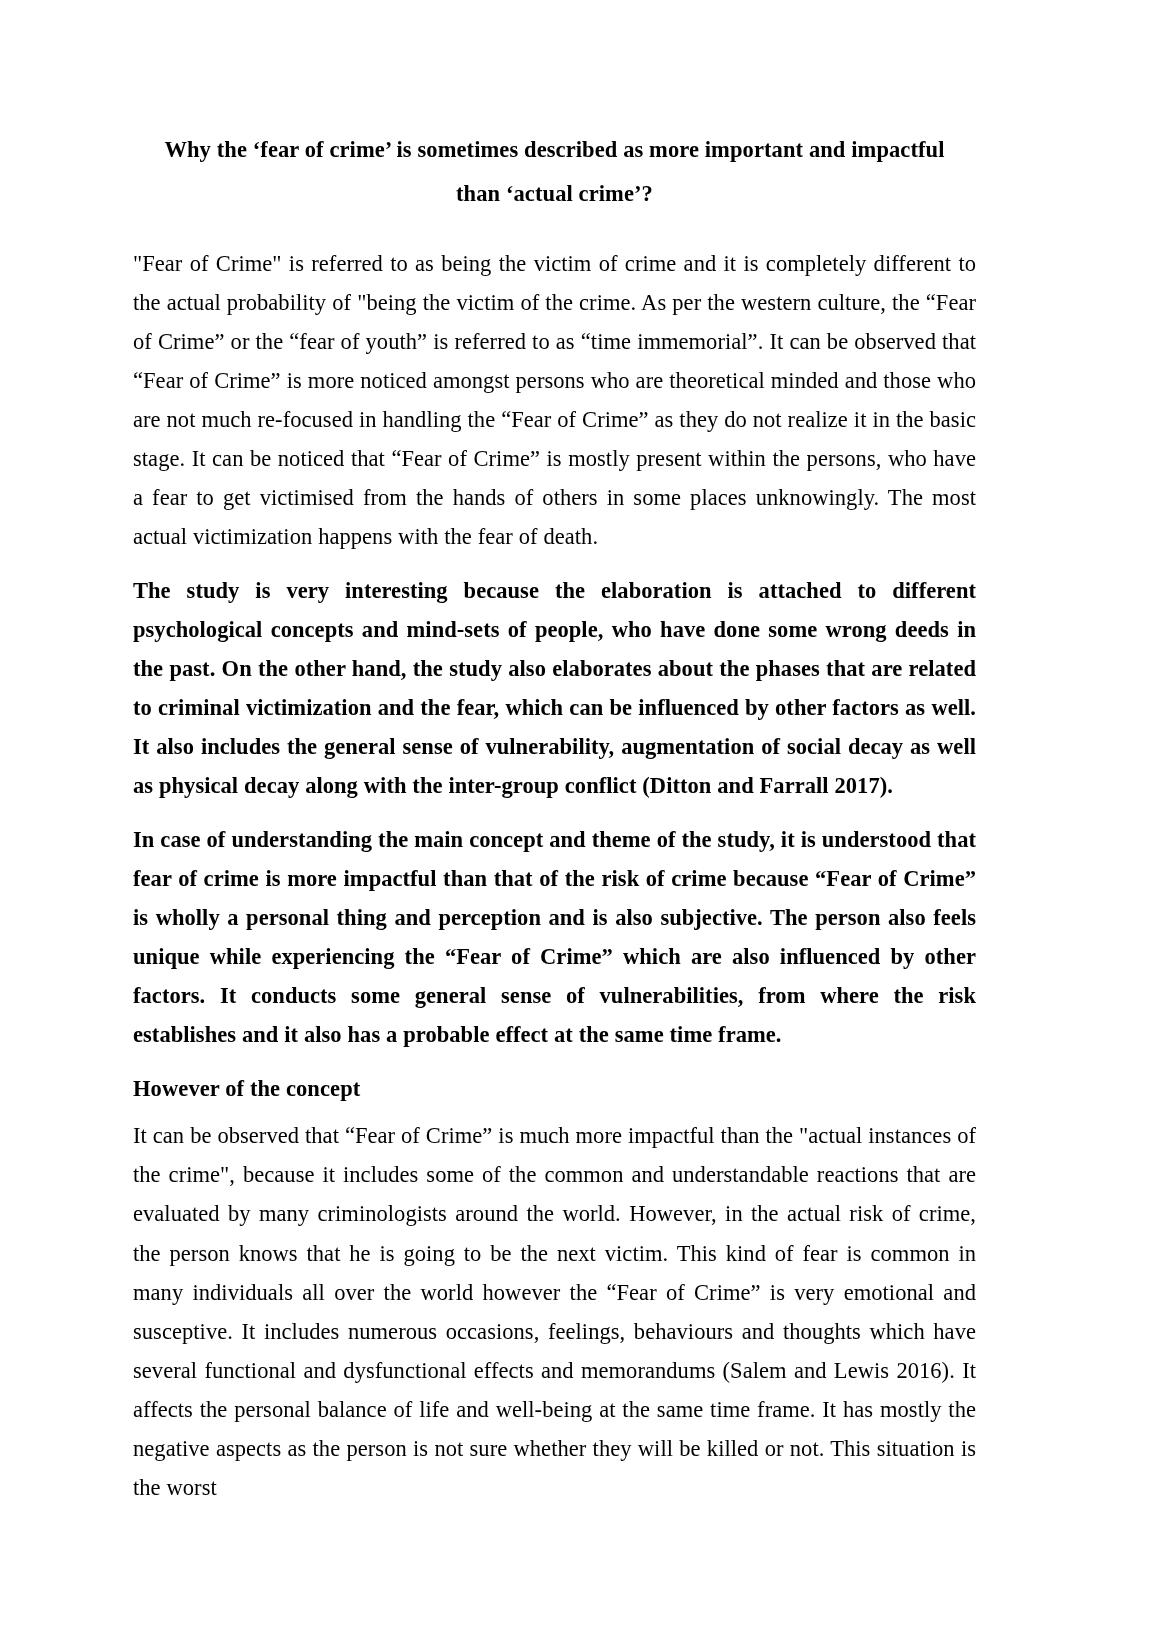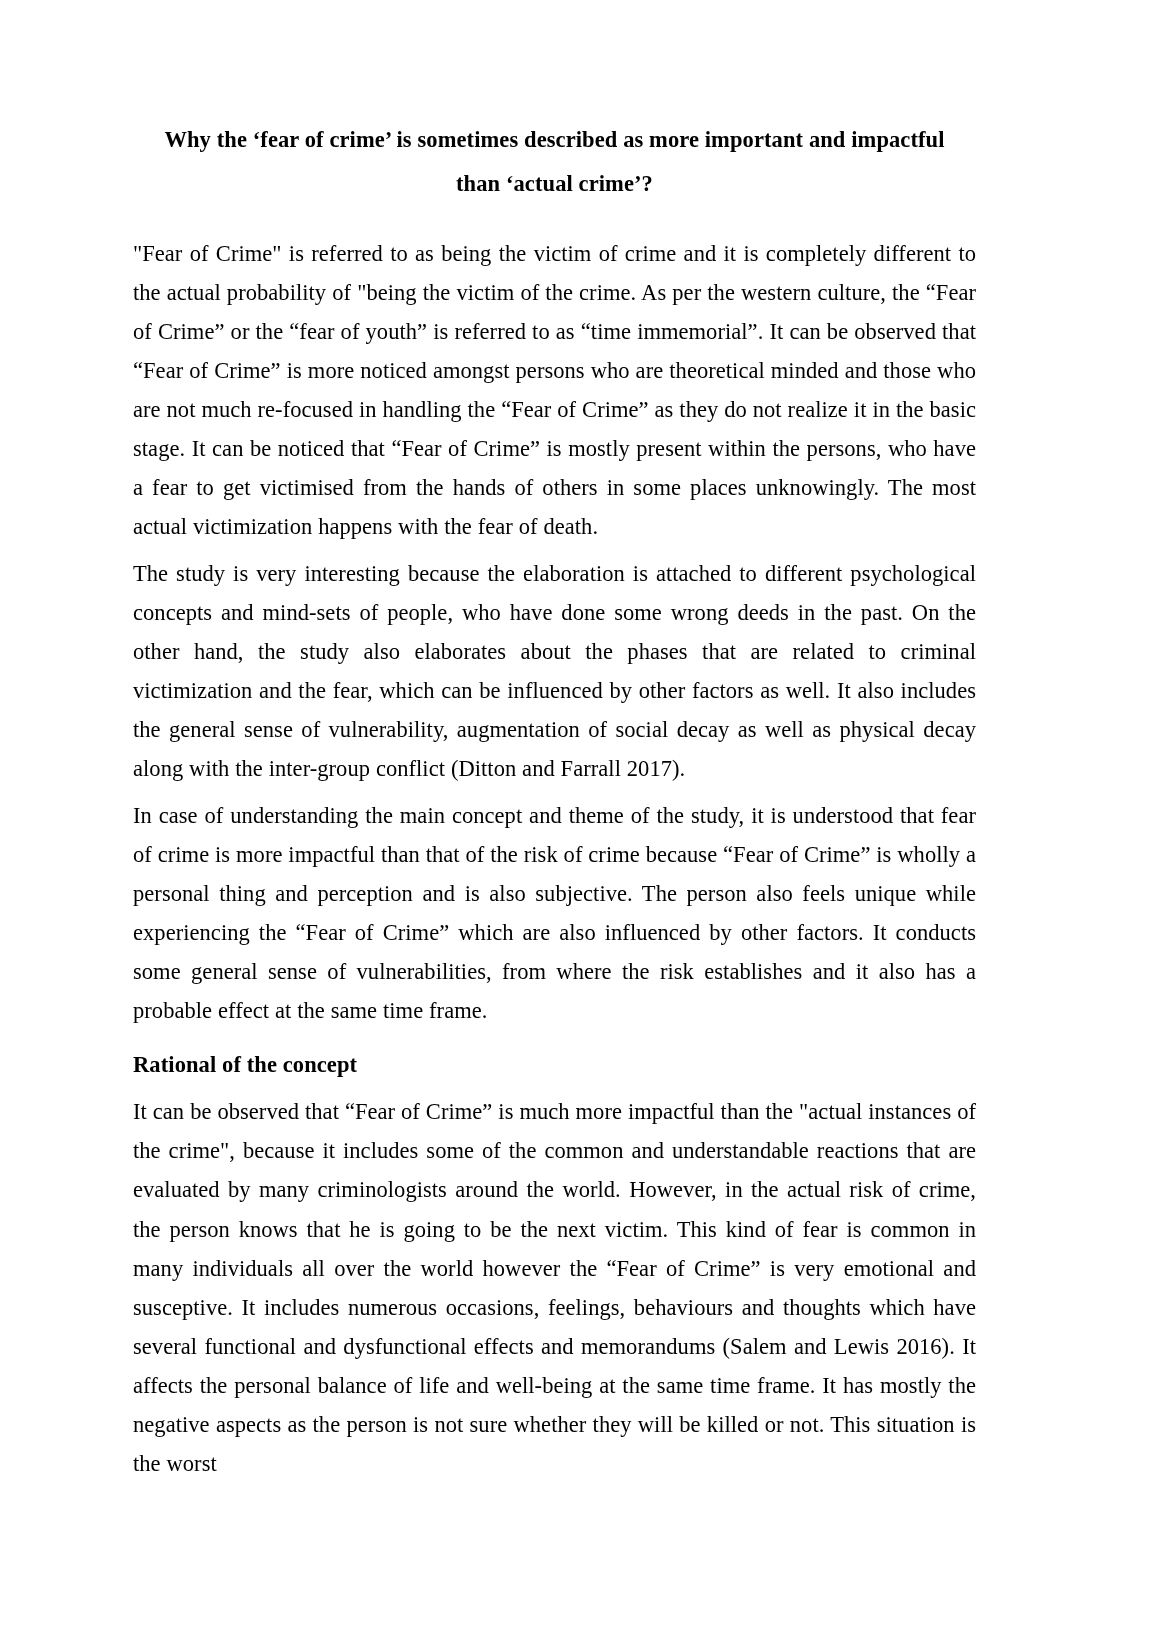--- a/index.html
+++ b/index.html
@@ -19,21 +19,21 @@
   .page {
     position: relative;
     width: 1158px;
     height: 1638px;
     background: #ffffff;
     box-sizing: border-box;
   }
   .content {
     position: absolute;
     left: 133px;
-    top: 118px;
+    top: 128px;
     width: 843px;
   }
   .doc-title {
     font-size: 22.5px;
     font-weight: bold;
     text-align: center;
     line-height: 1.95;
     margin: 0 0 0 0;
     padding: 0 14px;
     letter-spacing: 0.1px;
@@ -43,21 +43,22 @@
     font-weight: normal;
     text-align: justify;
     text-justify: inter-word;
     line-height: 1.735;
     margin: 0 0 0 0;
     padding: 0;
     letter-spacing: 0.05px;
     word-spacing: 0.2px;
   }
   p.body-para + p.body-para {
-    margin-top: 8px;
+    margin-top: 15px;
+    font-weight: bold;
   }
   h2.section-heading {
     font-size: 22.5px;
     font-weight: bold;
     text-align: left;
     line-height: 1.735;
     margin: 15px 0 0 0;
     padding: 0;
     letter-spacing: 0.1px;
   }
@@ -77,18 +78,18 @@
     <div class="title-block">
       <div class="doc-title">Why the ‘fear of crime’ is sometimes described as more important and impactful than ‘actual crime’?</div>
     </div>
 
     <p class="body-para">"Fear of Crime" is referred to as being the victim of crime and it is completely different to the actual probability of "being the victim of the crime. As per the western culture, the “Fear of Crime” or the “fear of youth” is referred to as “time immemorial”. It can be observed that “Fear of Crime” is more noticed amongst persons who are theoretical minded and those who are not much re-focused in handling the “Fear of Crime” as they do not realize it in the basic stage. It can be noticed that “Fear of Crime” is mostly present within the persons, who have a fear to get victimised from the hands of others in some places unknowingly. The most actual victimization happens with the fear of death.</p>
 
     <p class="body-para">The study is very interesting because the elaboration is attached to different psychological concepts and mind-sets of people, who have done some wrong deeds in the past. On the other hand, the study also elaborates about the phases that are related to criminal victimization and the fear, which can be influenced by other factors as well. It also includes the general sense of vulnerability, augmentation of social decay as well as physical decay along with the inter-group conflict (Ditton and Farrall 2017).</p>
 
     <p class="body-para">In case of understanding the main concept and theme of the study, it is understood that fear of crime is more impactful than that of the risk of crime because “Fear of Crime” is wholly a personal thing and perception and is also subjective. The person also feels unique while experiencing the “Fear of Crime” which are also influenced by other factors. It conducts some general sense of vulnerabilities, from where the risk establishes and it also has a probable effect at the same time frame.</p>
 
-    <h2 class="section-heading">Rational of the concept</h2>
+    <h2 class="section-heading">However of the concept</h2>
 
     <p class="body-para">It can be observed that “Fear of Crime” is much more impactful than the "actual instances of the crime", because it includes some of the common and understandable reactions that are evaluated by many criminologists around the world. However, in the actual risk of crime, the person knows that he is going to be the next victim. This kind of fear is common in many individuals all over the world however the “Fear of Crime” is very emotional and susceptive. It includes numerous occasions, feelings, behaviours and thoughts which have several functional and dysfunctional effects and memorandums (Salem and Lewis 2016). It affects the personal balance of life and well-being at the same time frame. It has mostly the negative aspects as the person is not sure whether they will be killed or not. This situation is the worst</p>
 
   </div>
 </div>
 
 </body></html>

